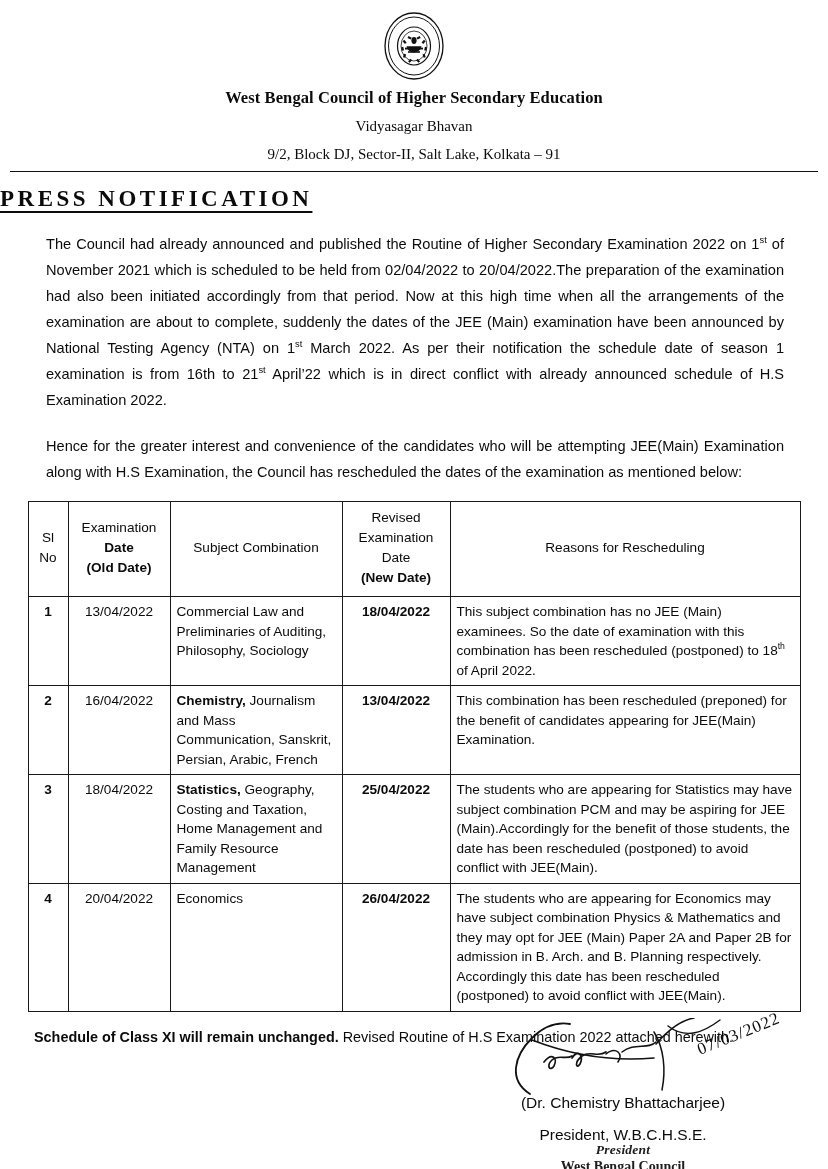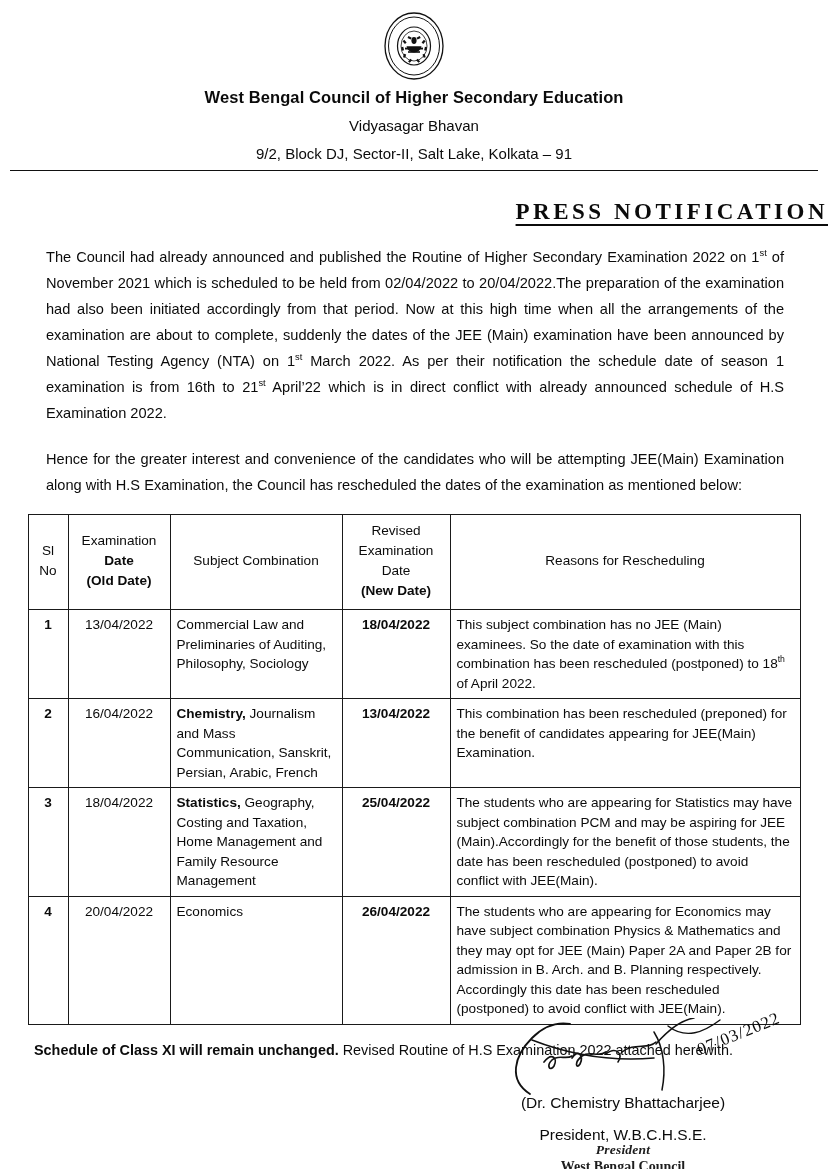--- a/index.html
+++ b/index.html
@@ -10,21 +10,21 @@
     background: #ffffff;
     font-family: "Liberation Sans", sans-serif;
     color: #0b0b0b;
     position: relative;
     overflow: hidden;
   }
 
   .page { position: relative; width: 828px; height: 1169px; padding: 0; }
 
   
-  .letterhead { text-align: center; padding-top: 10px; }
+  .letterhead { text-align: center; padding-top: 10px; font-family: Liberation Serif, serif; }
   .seal { width: 72px; height: 72px; margin: 0 auto 6px auto; position: relative; }
   .seal svg { display: block; }
 
   .org-name {
     font-size: 16.5px;
     font-weight: bold;
     letter-spacing: 0.1px;
     margin-top: 2px;
   }
   .org-sub {
@@ -49,26 +49,26 @@
     display: flex;
     justify-content: space-between;
     align-items: baseline;
     padding: 8px 28px 0 38px;
     font-size: 15.5px;
     font-weight: bold;
   }
 
   
   .doc-title {
-    text-align: right;
+    text-align: left;
     font-family: "Liberation Serif", serif;
     font-size: 23px;
     font-weight: bold;
     letter-spacing: 3.5px;
-    margin-top: 28px;
+    margin-top: 14px;
     text-decoration: underline;
     text-underline-offset: 5px;
   }
 
   
   .body-wrap { padding: 0 28px 0 30px; }
   p.para {
     font-size: 14.6px;
     line-height: 26px;
     text-align: justify;

